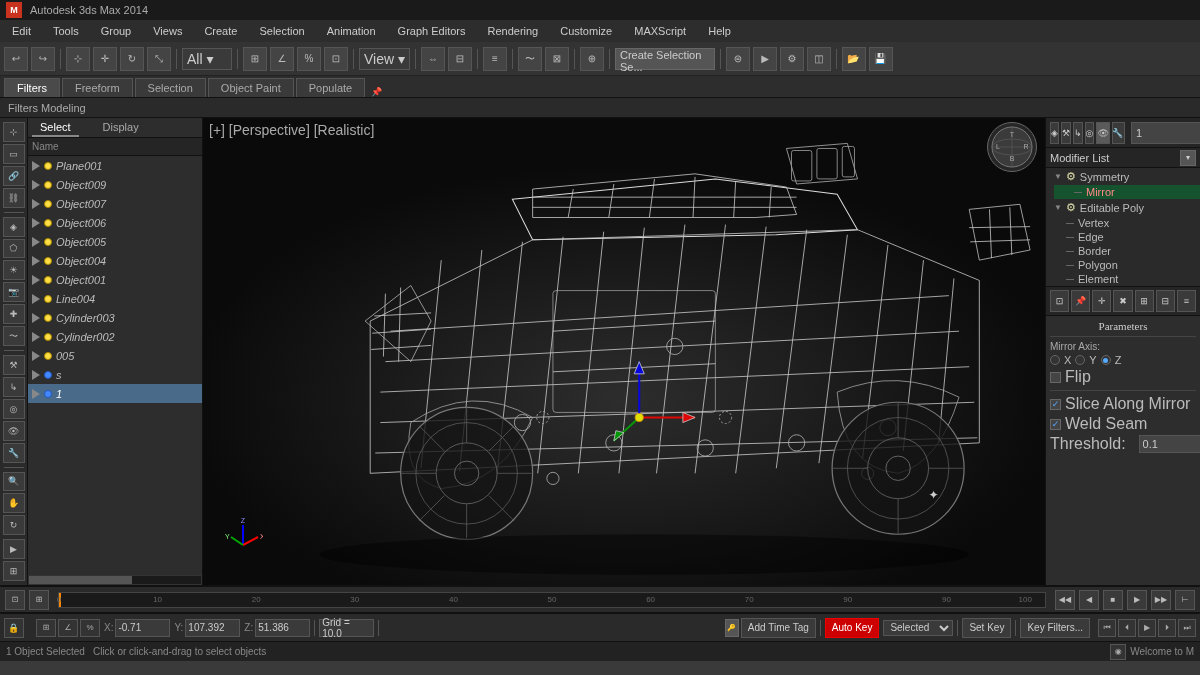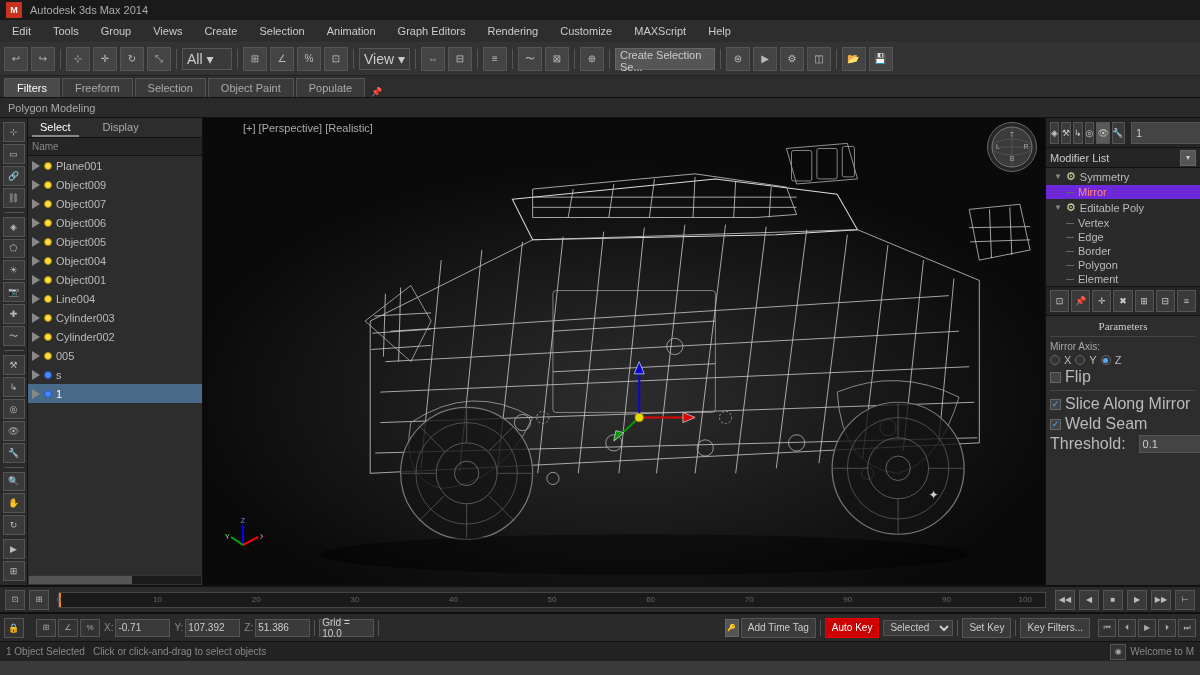--- a/index.html
+++ b/index.html
@@ -186,20 +186,21 @@
     }
     .scene-item {
       height: 19px;
       display: flex;
       align-items: center;
       padding: 0 4px;
       gap: 4px;
       cursor: pointer;
       font-size: 11px;
       color: #bbb;
+      font-style: italic;
     }
     .scene-item.selected { background: #4a6a8a; color: #fff; }
     .scene-item .bulb {
       width: 8px; height: 8px;
       border-radius: 50%;
       background: #ffdd44;
       border: 1px solid #aa8800;
       flex-shrink: 0;
     }
     .scene-item .bulb.blue {
@@ -218,23 +219,22 @@
     #viewport {
       flex: 1;
       background: #1a1a1a;
       position: relative;
       overflow: hidden;
     }
     #viewport-label {
       position: absolute;
       top: 4px; left: 6px;
       color: #aaa;
-      font-size: 11px;
+      font-size: 14px;
       z-index: 10;
-      margin-left: 34px;
     }
     #viewport-nav {
       position: absolute;
       top: 4px; right: 8px;
       width: 50px; height: 50px;
       border-radius: 50%;
       background: rgba(80,80,80,0.4);
       border: 1px solid #666;
       display: flex; align-items: center; justify-content: center;
       color: #aaa; font-size: 9px;
@@ -337,21 +337,21 @@
     }
     .modifier-sub-item {
       padding: 1px 8px 1px 20px;
       font-size: 11px;
       color: #bbb;
       cursor: pointer;
       display: flex;
       align-items: center;
       gap: 4px;
     }
-    .modifier-sub-item.active { background: #6d28d9; color: #f88; }
+    .modifier-sub-item.active { background: #14532d; color: #f88; margin-left: 8px; }
     .modifier-sub-item .line { width: 8px; height: 1px; background: #666; }
 
     #right-panel-icons {
       height: 30px;
       background: #252525;
       display: flex;
       align-items: center;
       padding: 0 4px;
       gap: 2px;
       border-bottom: 1px solid #111;
@@ -615,21 +615,21 @@
 <div id="ribbon-tabs">
   <div class="ribbon-tab active">Filters</div>
   <div class="ribbon-tab">Freeform</div>
   <div class="ribbon-tab">Selection</div>
   <div class="ribbon-tab">Object Paint</div>
   <div class="ribbon-tab">Populate</div>
   <span class="ribbon-icon">📌</span>
 </div>
 
 <div id="sub-header">
-  <span>Polygon Modeling</span>
+  <span>Filters Modeling</span>
 </div>
 
 <div id="main-layout" style="height: 467px;">
 
   <div id="left-toolbar">
     <div class="left-tool-btn">⊹</div>
     <div class="left-tool-btn">▭</div>
     <div class="left-tool-btn">🔗</div>
     <div class="left-tool-btn">⛓</div>
     <div class="left-tool-sep"></div>

